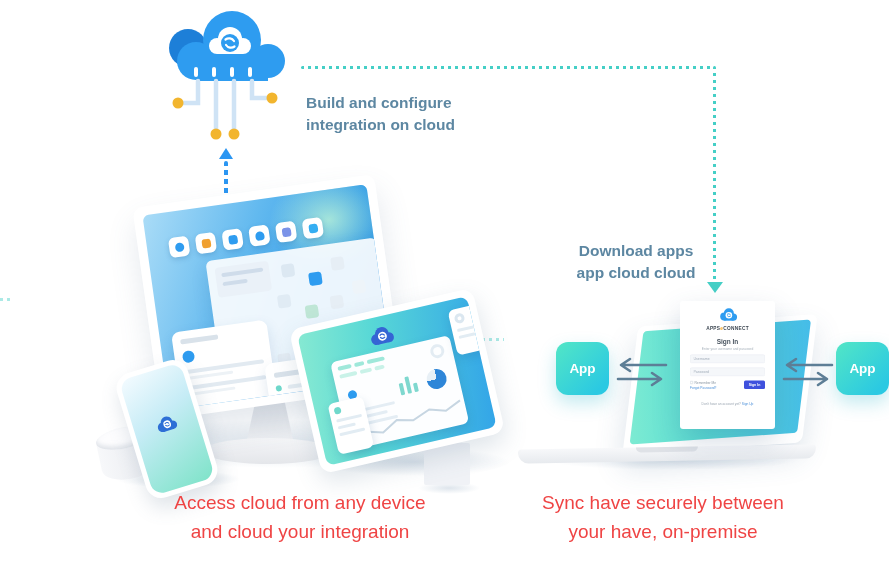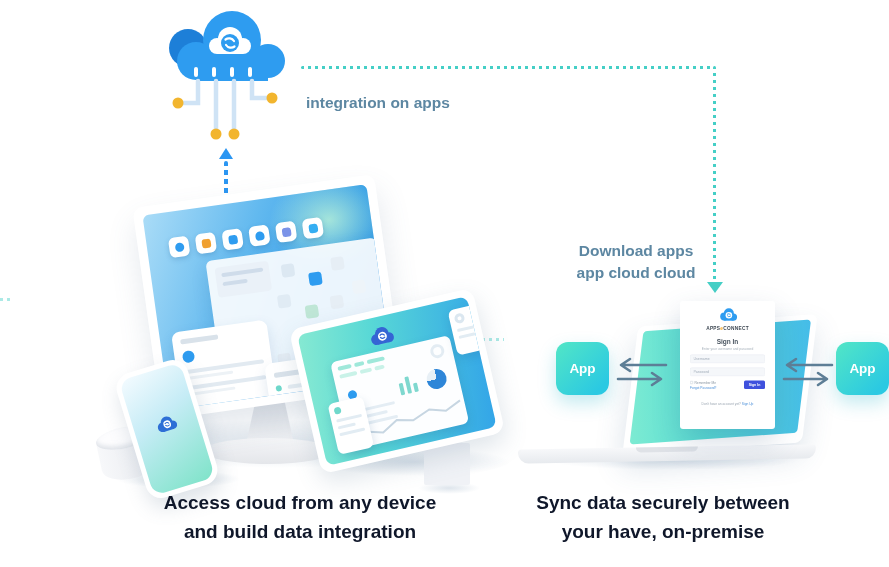--- a/index.html
+++ b/index.html
@@ -26,21 +26,21 @@
          background:repeating-linear-gradient(180deg,#2b96f2 0 5px,transparent 5px 9px);border-radius:2px;}
   .tri-up{position:absolute;left:219px;top:148px;width:0;height:0;z-index:3;
          border-left:7px solid transparent;border-right:7px solid transparent;border-bottom:11px solid #2b96f2;}
 
   
   .steel-label{position:absolute;color:#5d87a2;font-size:15.5px;line-height:1.45;font-weight:700;z-index:8;}
   .label-build{left:306px;top:92px;width:180px;text-align:left;}
   .label-download{left:558px;top:240px;width:156px;text-align:center;}
 
   
-  .caption{position:absolute;color:#0f172a;font-size:19px;line-height:1.5;font-weight:700;text-align:center;z-index:8;}
+  .caption{position:absolute;color:#ef4444;font-size:19px;line-height:1.5;font-weight:400;text-align:center;z-index:8;}
   .caption-left{left:130px;top:489px;width:340px;}
   .caption-right{left:505px;top:489px;width:316px;}
 
   
   .cloud-group{position:absolute;left:158px;top:8px;width:148px;height:140px;z-index:3;}
 
   
   .soft{position:absolute;border-radius:50%;}
   .shadow-main{left:98px;top:420px;width:360px;height:48px;z-index:1;
     background:radial-gradient(ellipse closest-side,rgba(168,186,204,.42),rgba(168,186,204,0));}
@@ -244,21 +244,22 @@
       <g fill="#f2b52e">
         <circle cx="20" cy="95" r="5.5"></circle>
           <circle cx="58" cy="126" r="5.5"></circle>
         <circle cx="76" cy="126" r="5.5"></circle>
           <circle cx="114" cy="90" r="5.5"></circle>
       </g>
     </svg>
   </div>
 
   <div class="steel-label label-build">
-    <div>integration on apps</div>
+    <div>Build and configure</div>
+    <div>integration on cloud</div>
   </div>
   <div class="steel-label label-download">
     <div>Download apps</div>
     <div>app cloud cloud</div>
   </div>
 
   <div class="soft shadow-main"></div>
   <div class="soft shadow-tablet"></div>
   <div class="soft shadow-phone"></div>
   <div class="soft shadow-cube"></div>
@@ -446,20 +447,20 @@
   </svg>
   <svg class="swap swap-right" viewBox="0 0 54 30">
     <g stroke="#5d7e96" stroke-width="2.6" fill="none" stroke-linecap="round" stroke-linejoin="round">
       <path d="M52 8 H8 M16 2 L7 8 L16 14"></path>
         <path d="M4 22 H46 M38 16 L47 22 L38 28"></path>
     </g>
   </svg>
 
   <div class="caption caption-left">
     <div>Access cloud from any device</div>
-    <div>and build data integration</div>
+    <div>and cloud your integration</div>
   </div>
   <div class="caption caption-right">
-    <div>Sync data securely between</div>
+    <div>Sync have securely between</div>
     <div>your have, on-premise</div>
   </div>
 
 </div>
 
 </body></html>

